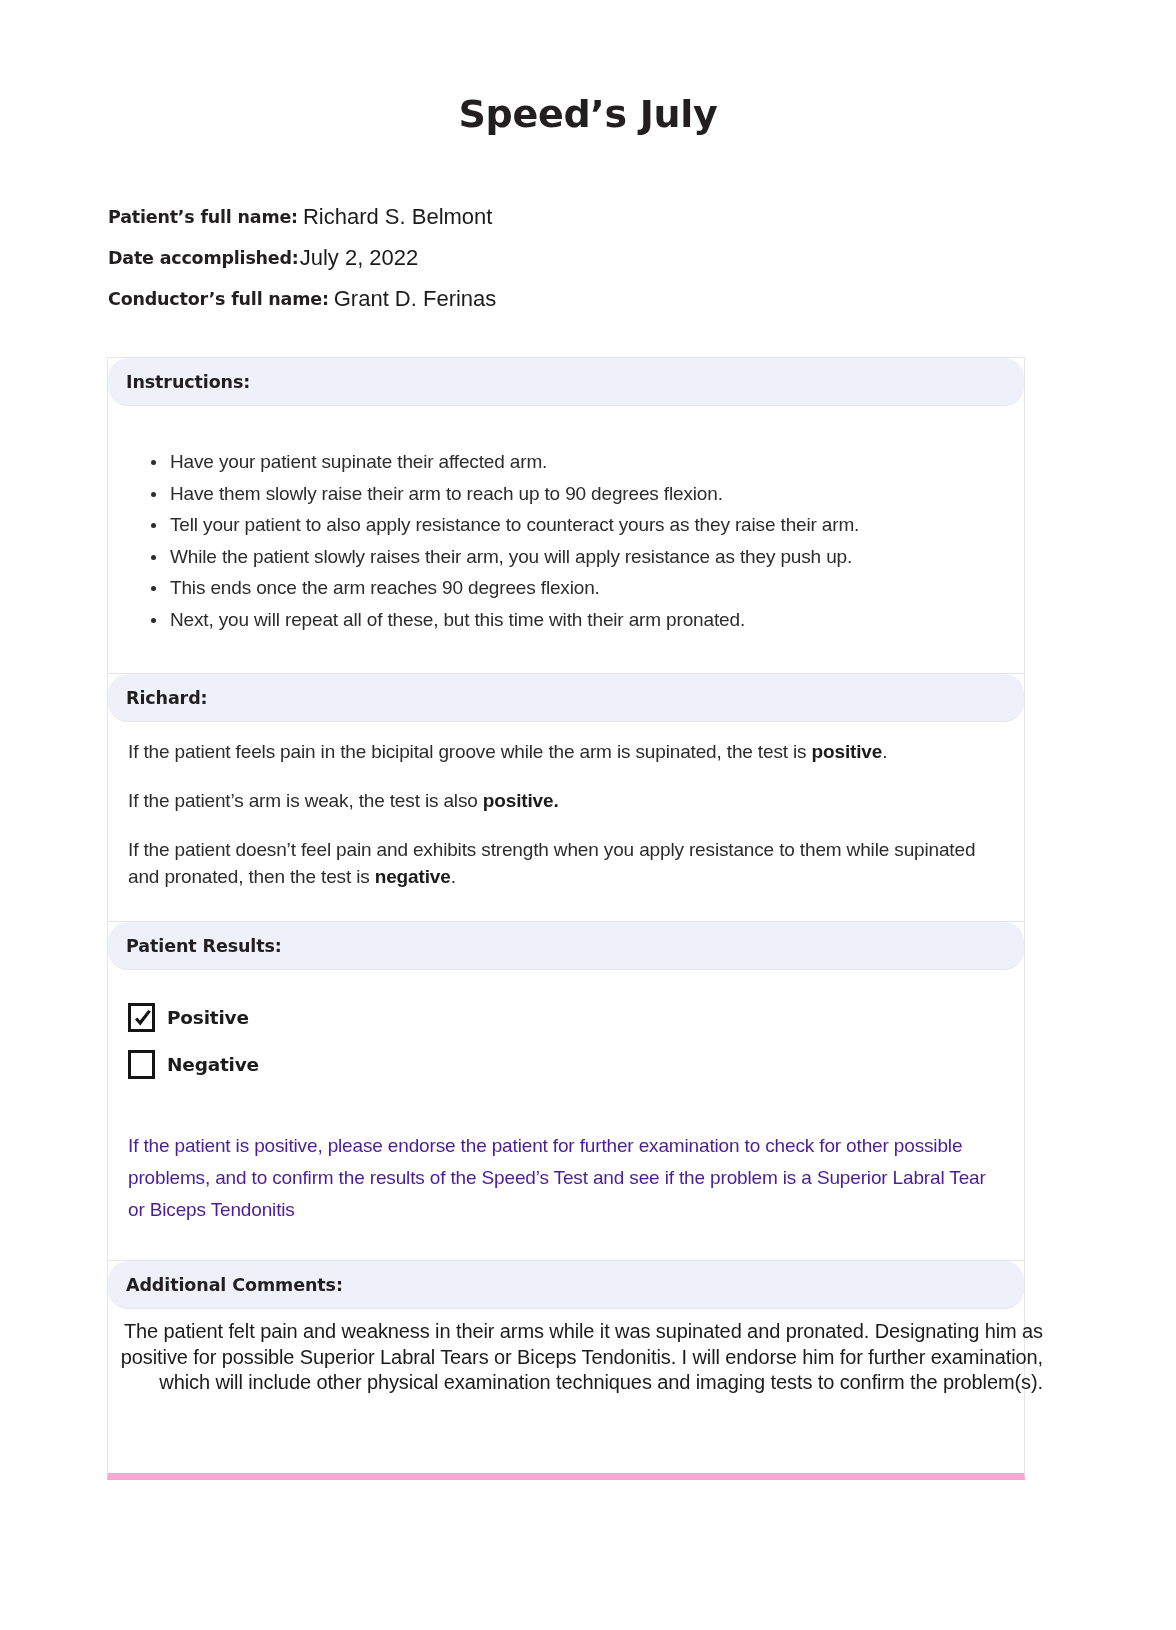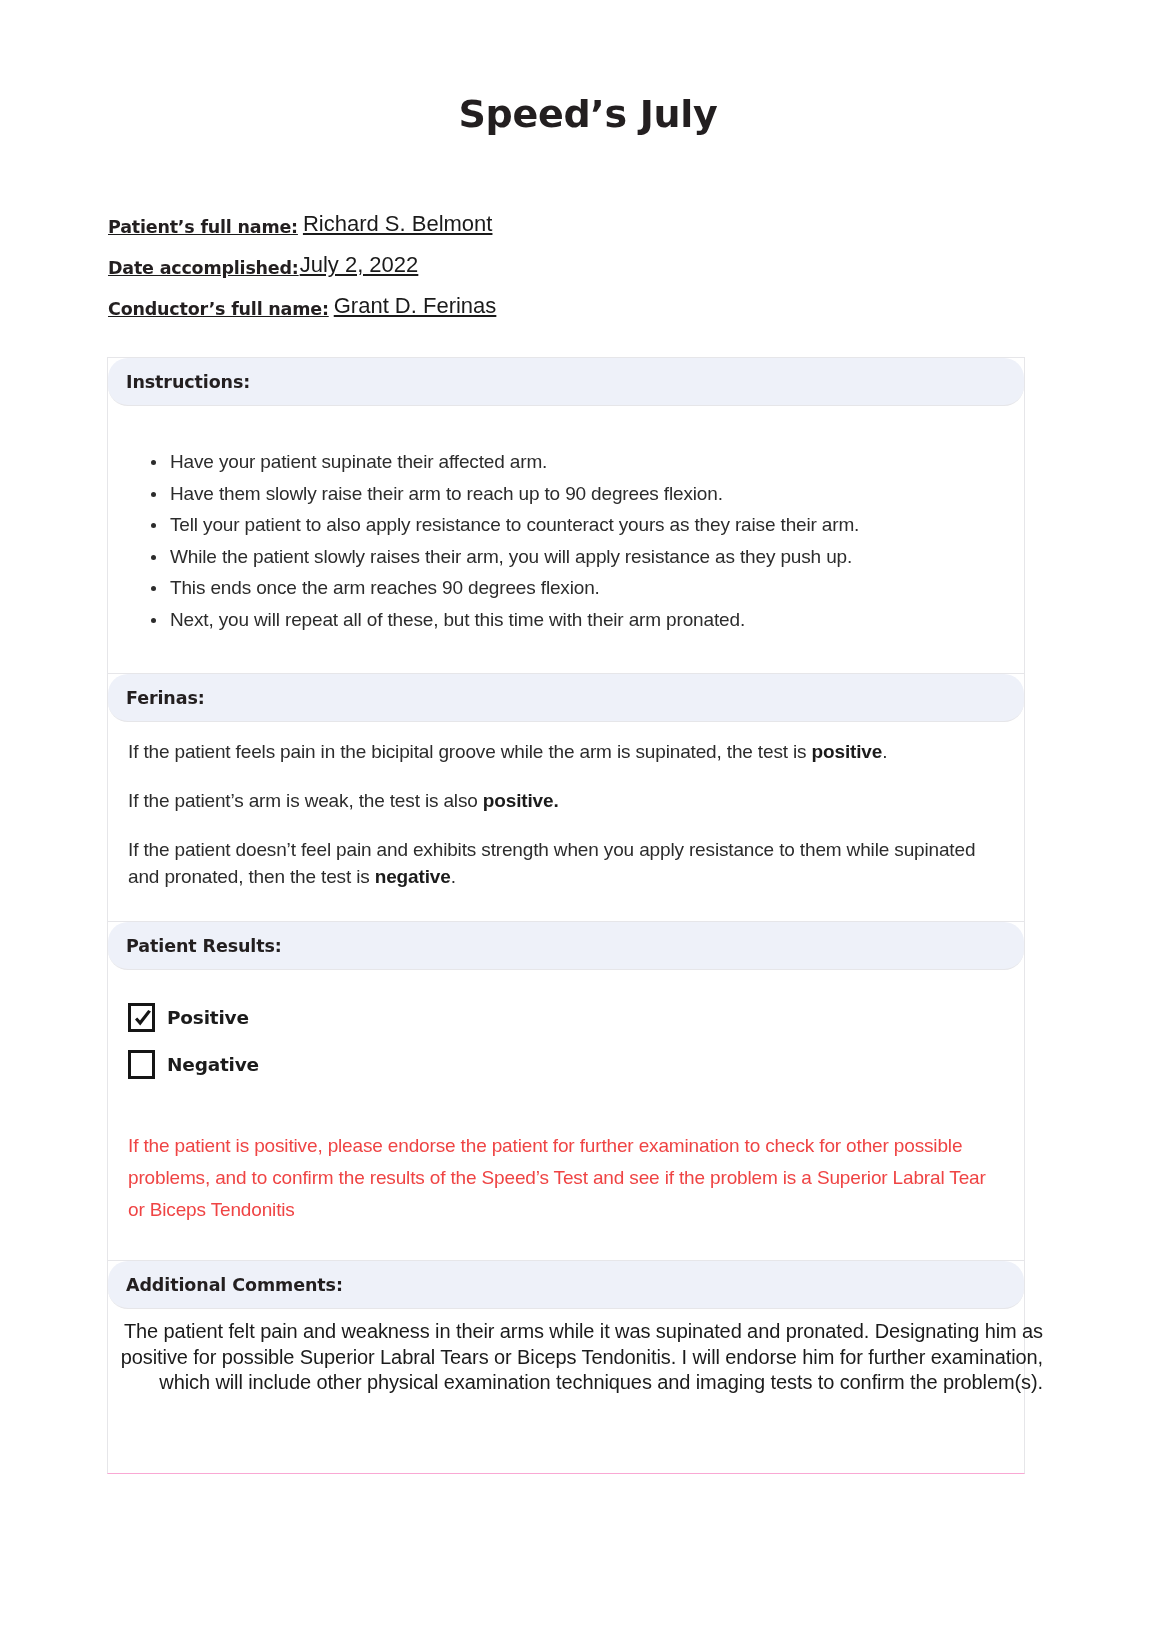--- a/index.html
+++ b/index.html
@@ -33,23 +33,22 @@
     padding-top: 92px;
     font-family: "DejaVu Sans", sans-serif;
   }
 
   
   .meta {
     margin: 60px 0 0 108px;
   }
   .meta-row {
     display: flex;
-    align-items: flex-end;
+    align-items: center;
     height: 41px;
-    text-decoration: underline;
   }
   .meta-label {
     font-family: "DejaVu Sans", sans-serif;
     font-weight: bold;
     font-size: 17.5px;
     color: #231f20;
     letter-spacing: -0.2px;
     white-space: nowrap;
   }
   .meta-value {
@@ -67,21 +66,21 @@
     position: relative;
     margin: 0 auto;
     width: 918px;
     margin-left: 107px;
     border: 1px solid #e6e6e9;
     border-bottom: none;
     box-sizing: border-box;
     background: #fff;
   }
   .card.first { margin-top: 38px; }
-  .card.last { border-bottom: 1px solid #f9a8d4; }
+  .card.last { border-bottom: 7px solid #f9a8d4; }
 
   .band {
     background: #eef1f9;
     padding: 14px 18px 13px 18px;
     border-bottom: 1px solid #e6e6e9;
     border-radius: 20px;
   }
   .band-title {
     font-family: "DejaVu Sans", sans-serif;
     font-weight: bold;
@@ -159,21 +158,21 @@
     font-weight: bold;
     font-size: 18.5px;
     color: #1b1b1b;
     margin-left: 12px;
     letter-spacing: -0.2px;
   }
   .endorse {
     padding: 36px 20px 34px 20px;
     font-size: 19px;
     line-height: 32px;
-    color: #ef4444;
+    color: #4c1d95;
     letter-spacing: -0.15px;
     max-width: 880px;
   }
 
   
   .comments-body {
     padding: 12px 0 0 0;
     height: 152px;
     position: relative;
     overflow: visible;
@@ -225,21 +224,21 @@
         <li>Tell your patient to also apply resistance to counteract yours as they raise their arm.</li>
         <li>While the patient slowly raises their arm, you will apply resistance as they push up.</li>
         <li>This ends once the arm reaches 90 degrees flexion.</li>
         <li>Next, you will repeat all of these, but this time with their arm pronated.</li>
       </ul>
     </div>
   </div>
 
   <div class="card">
     <div class="band">
-      <span class="band-title">Ferinas:</span>
+      <span class="band-title">Richard:</span>
     </div>
     <div class="results-body">
       <p class="para"><span>If the patient feels pain in the bicipital groove while the arm is supinated, the test is </span><b>positive</b><span>.</span></p>
       <p class="para"><span>If the patient’s arm is weak, the test is also </span><b>positive.</b></p>
       <p class="para"><span>If the patient doesn’t feel pain and exhibits strength when you apply resistance to them while supinated and pronated, then the test is </span><b>negative</b><span>.</span></p>
     </div>
   </div>
 
   <div class="card">
     <div class="band">

